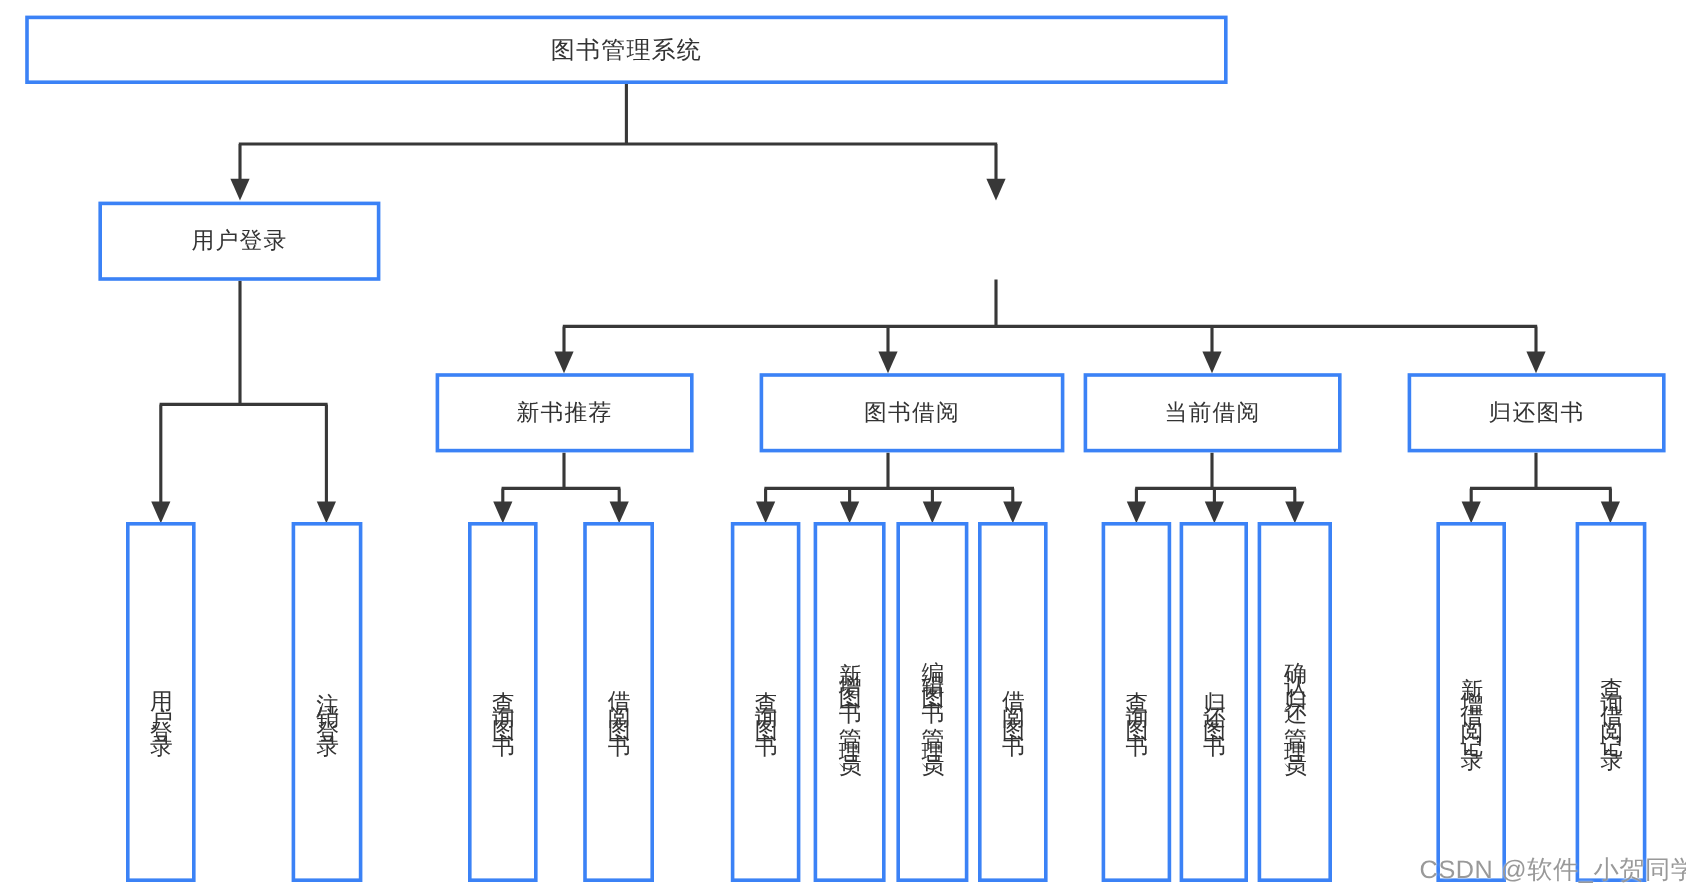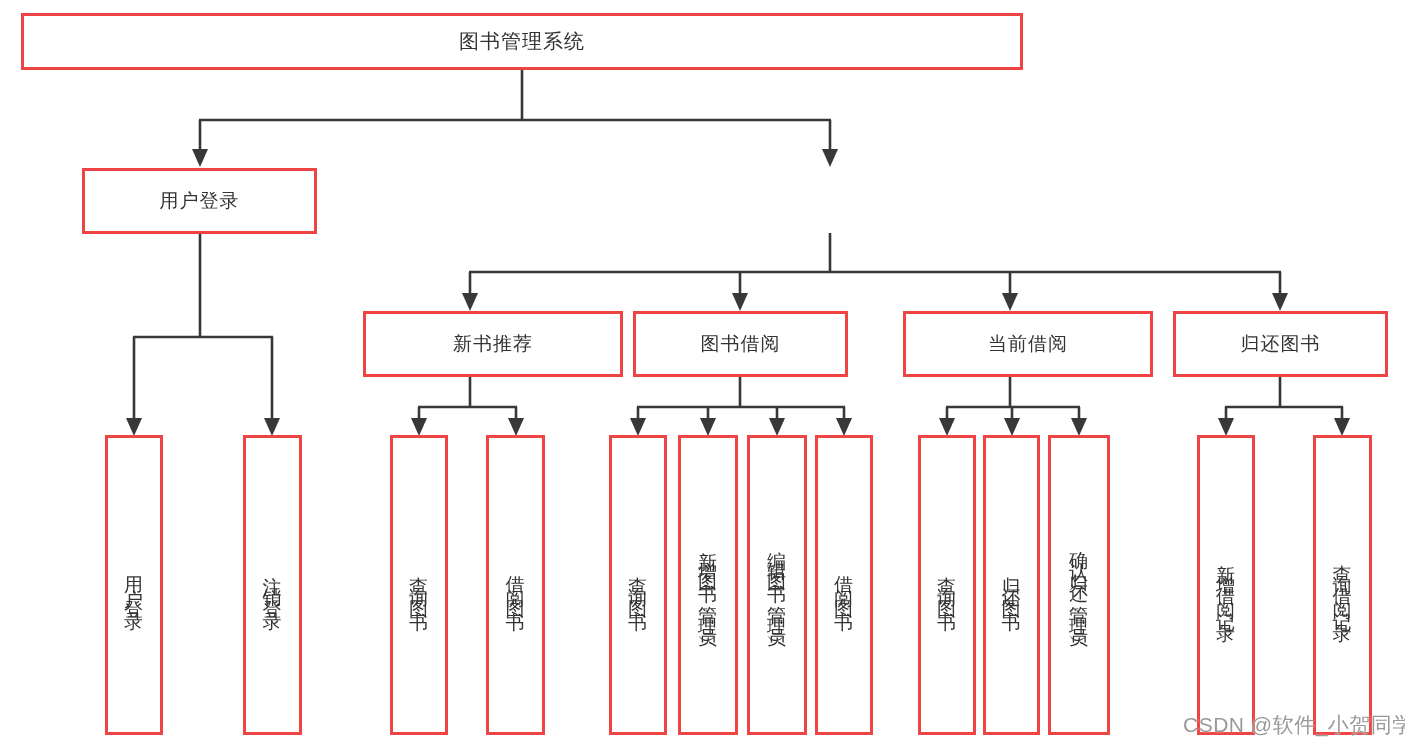--- a/index.html
+++ b/index.html
@@ -8,21 +8,21 @@
     width:1405px;height:747px;
     background:#ffffff;
     font-family:"Liberation Sans","DejaVu Sans",sans-serif;
     overflow:hidden;
   }
   #wires{position:absolute;left:0;top:0;width:1405px;height:747px;}
   .box{
     position:absolute;
     box-sizing:border-box;
     background:#ffffff;
-    border:3px solid #ef4444;
+    border:3px solid #3b82f6;
     display:flex;align-items:center;justify-content:center;
     color:#333333;
     z-index:2;
   }
   .h-label{
     font-size:19px;
     letter-spacing:1px;
     white-space:nowrap;
   }
   .root-label{font-size:20px;}
@@ -93,27 +93,27 @@
   </svg>
 
   <div class="box" style="left:21px;top:13px;width:1002px;height:57px;">
     <span class="h-label root-label">图书管理系统</span>
   </div>
 
   <div class="box" style="left:82px;top:168px;width:235px;height:66px;">
     <span class="h-label">用户登录</span>
   </div>
 
-  <div class="box" style="left:363px;top:311px;width:260px;height:66px;">
+  <div class="box" style="left:363px;top:311px;width:215px;height:66px;">
     <span class="h-label">新书推荐</span>
   </div>
-  <div class="box" style="left:633px;top:311px;width:215px;height:66px;font-family:Liberation Mono, monospace;">
+  <div class="box" style="left:633px;top:311px;width:254px;height:66px;font-family:Liberation Mono, monospace;">
     <span class="h-label">图书借阅</span>
   </div>
-  <div class="box" style="left:903px;top:311px;width:250px;height:66px;text-align:center;">
+  <div class="box" style="left:903px;top:311px;width:215px;height:66px;text-align:center;">
     <span class="h-label">当前借阅</span>
   </div>
   <div class="box" style="left:1173px;top:311px;width:215px;height:66px;">
     <span class="h-label">归还图书</span>
   </div>
 
   <div class="box v-box" style="left:105px;width:58px;">
     <span class="v-label">用户登录</span>
   </div>
   <div class="box v-box" style="left:243px;width:59px;">

